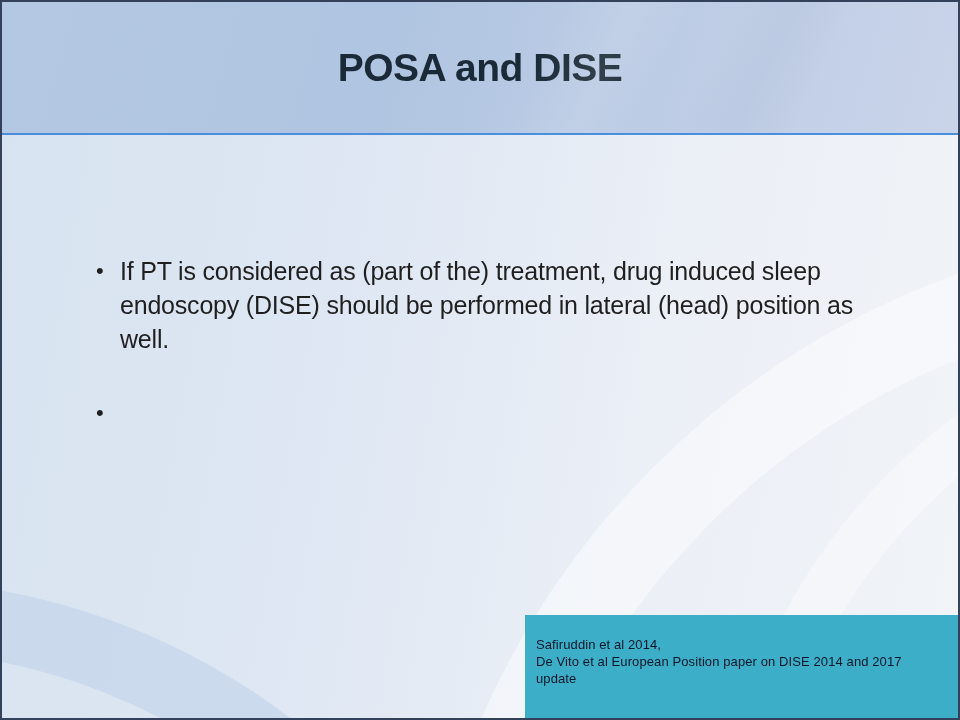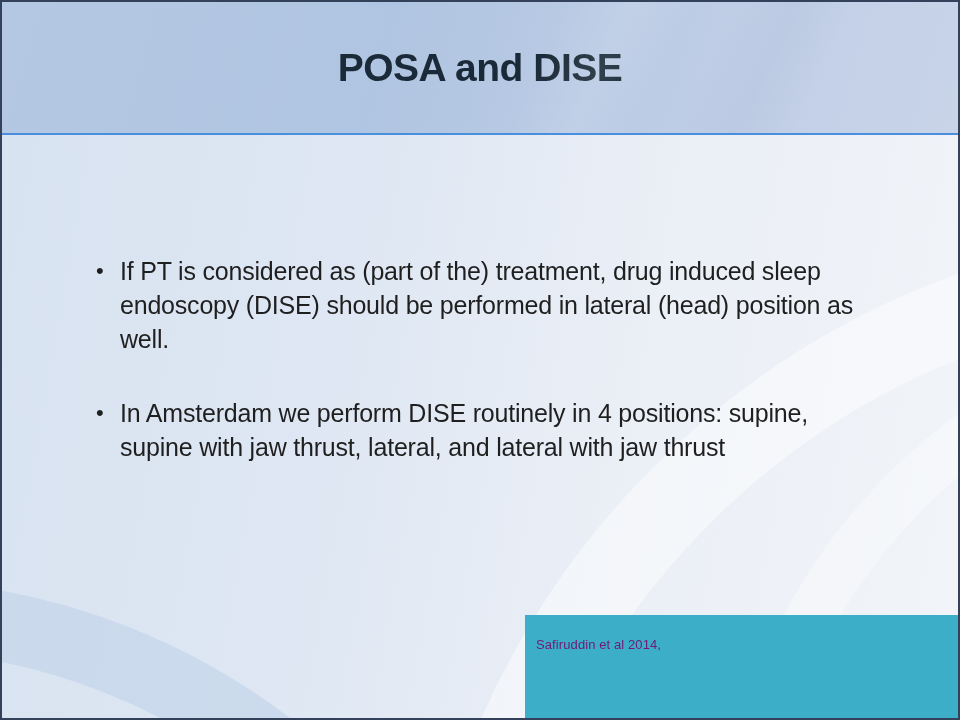--- a/index.html
+++ b/index.html
@@ -86,21 +86,21 @@
   }
   
   .citation-box {
     position: absolute;
     right: 0;
     bottom: 0;
     width: 433px;
     height: 103px;
     box-sizing: border-box;
     background: #3daec7;
-    color: #701a75;
+    color: #0f172a;
     padding: 21px 18px 0 11px;
     font-size: 13px;
     line-height: 17px;
     letter-spacing: 0.1px;
   }
 </style>
 </head>
 <body>
 
 <div class="slide">
@@ -119,22 +119,22 @@
       <circle cx="-120" cy="1120" r="640" fill="none" stroke="rgba(190,208,232,0.55)" stroke-width="70"></circle>
     </svg>
 
     <ul class="bullets">
       <li class="bullet-item">
         <span class="bullet-marker">•</span>
         <span>If PT is considered as (part of the) treatment, drug induced sleep endoscopy (DISE) should be performed in lateral (head) position as well.</span>
       </li>
       <li class="bullet-item">
         <span class="bullet-marker">•</span>
-        <span>In Amsterdam we perform DISE routinely in 4 positions: supine, supine with jaw thrust, lateral, and lateral with jaw thrust</span>
       </li>
     </ul>
 
     <div class="citation-box">
       <div>Safiruddin et al 2014,</div>
+      <div>De Vito et al European Position paper on DISE 2014 and 2017 update</div>
     </div>
 
   </main>
 </div>
 
 </body></html>

